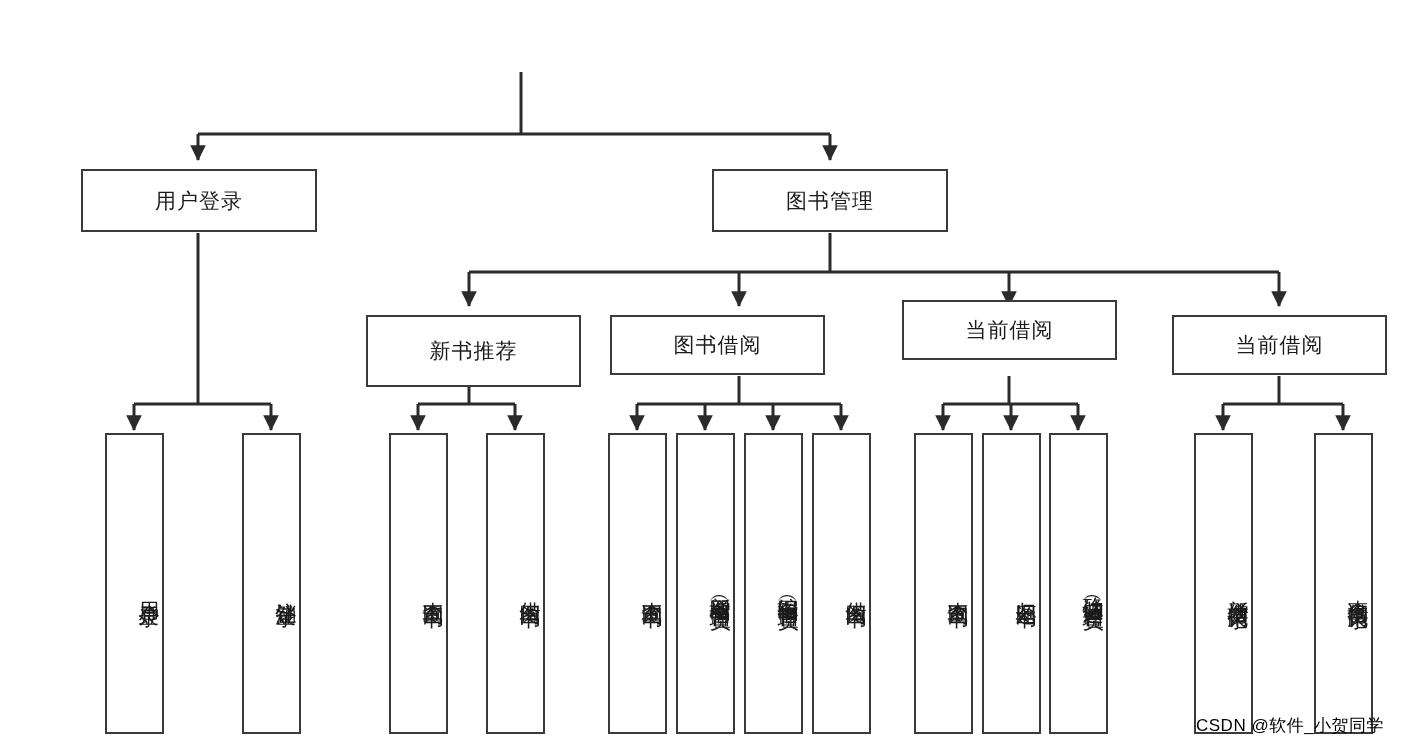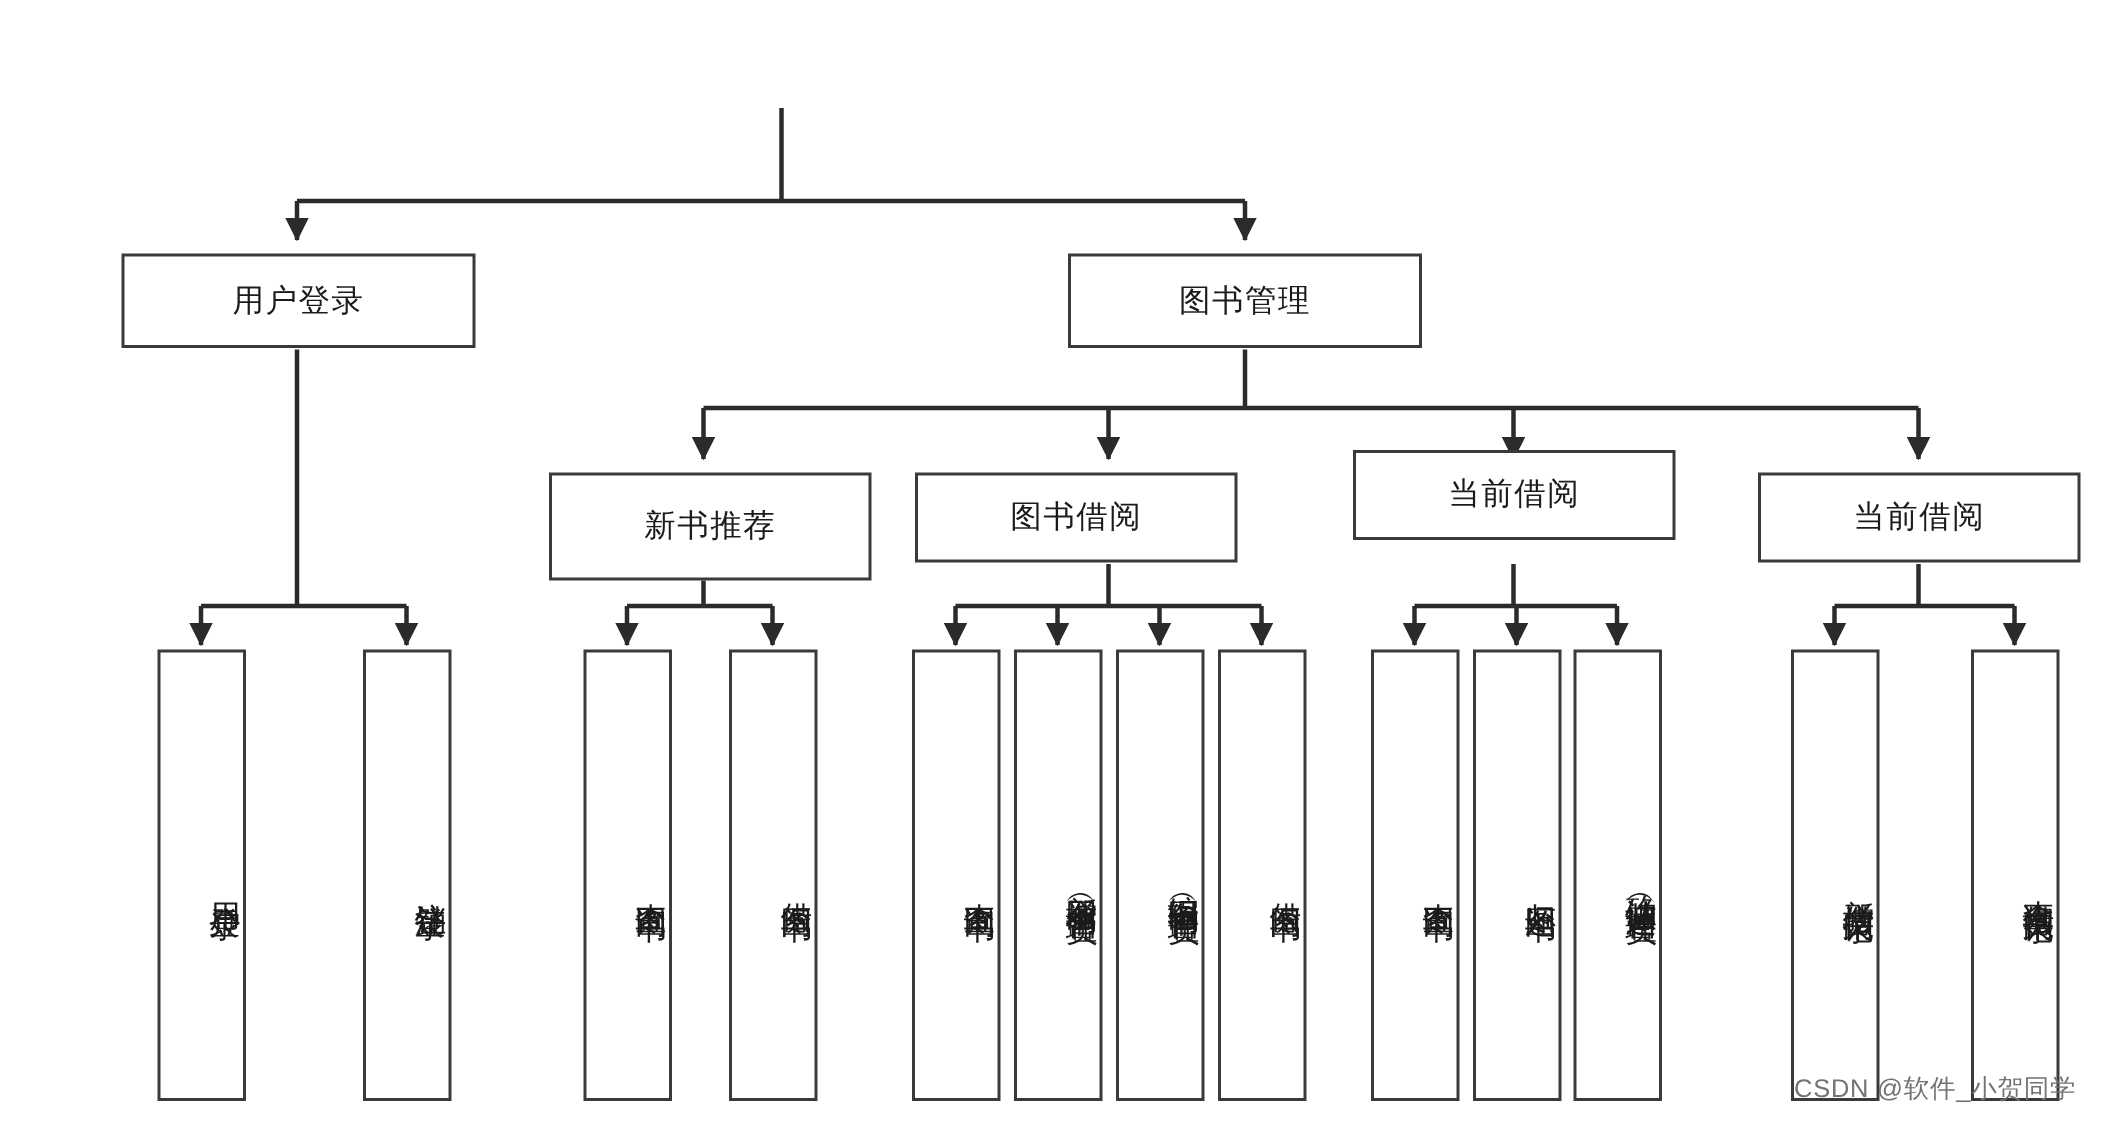--- a/index.html
+++ b/index.html
@@ -51,21 +51,21 @@
     writing-mode:vertical-rl;
     text-orientation:upright;
     display:block;
   }
   .node.root{ font-size:22px; }
   .watermark{
     position:absolute;
     left:1196px;
     top:714px;
     font-size:17px;
-    color:#737373;
+    color:#000000;
     white-space:nowrap;
     letter-spacing:0.5px;
     z-index:3;
   }
 </style>
 </head>
 <body>
 
 <div id="stage">
 

